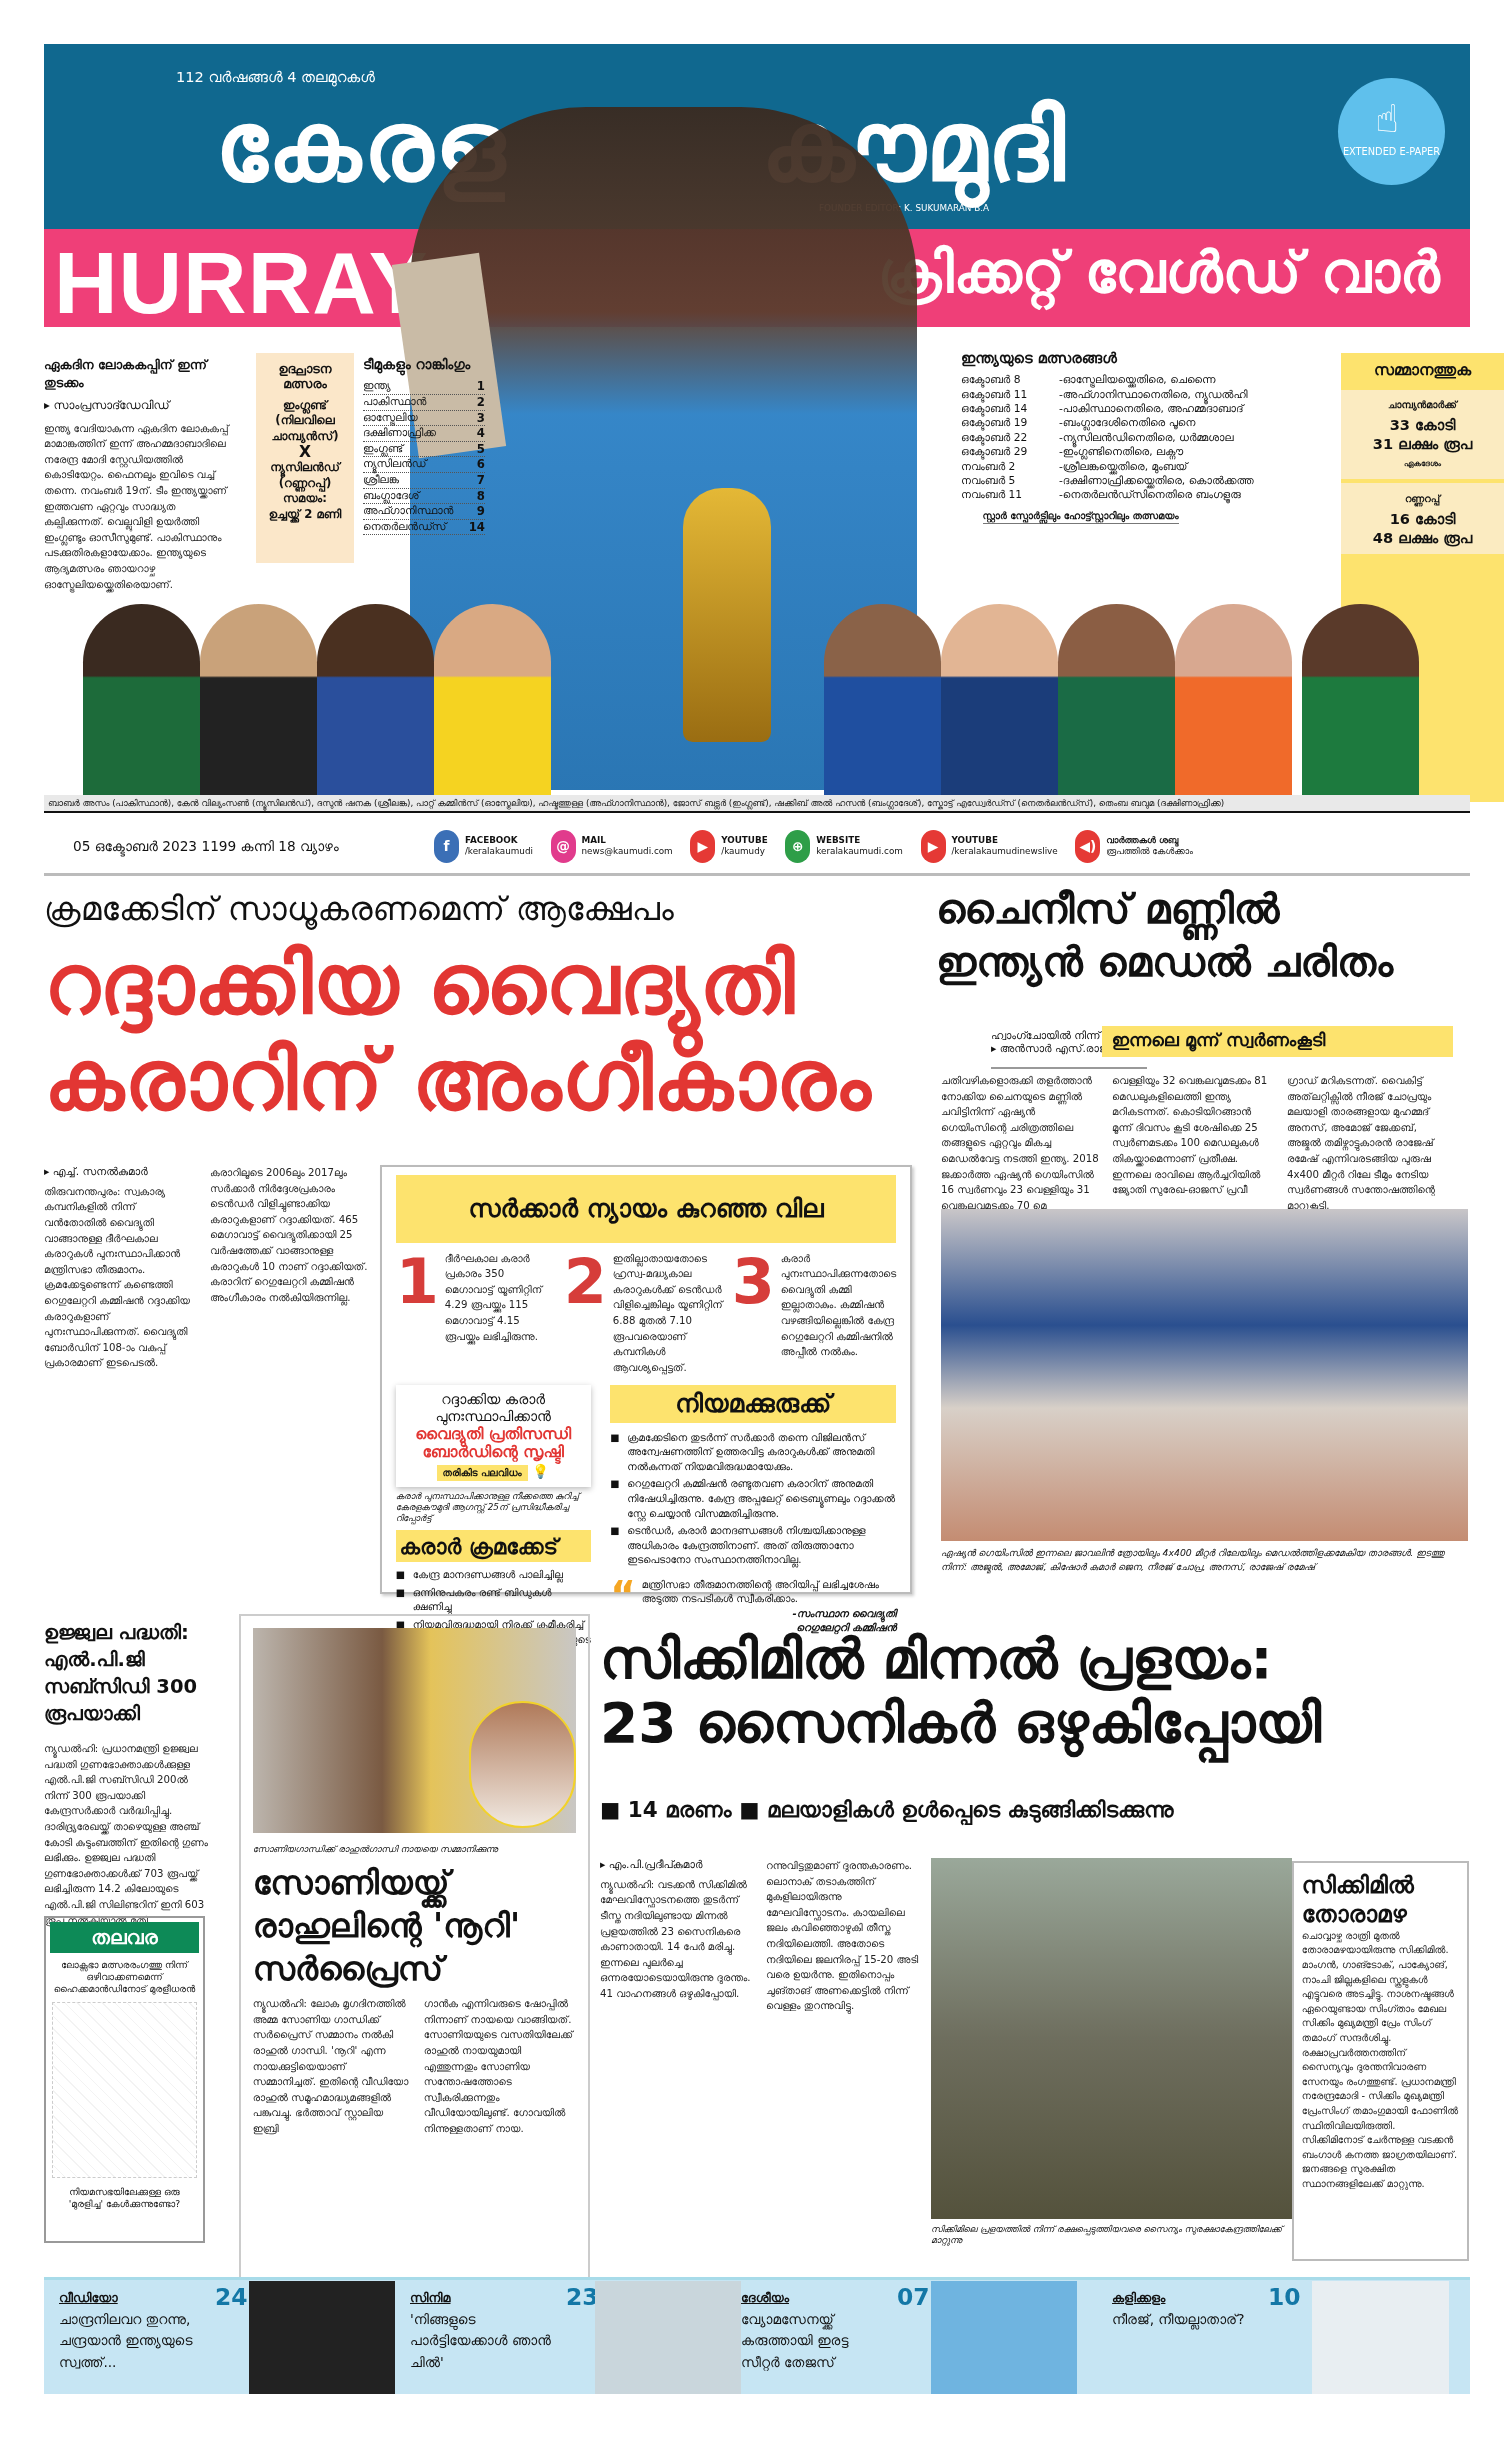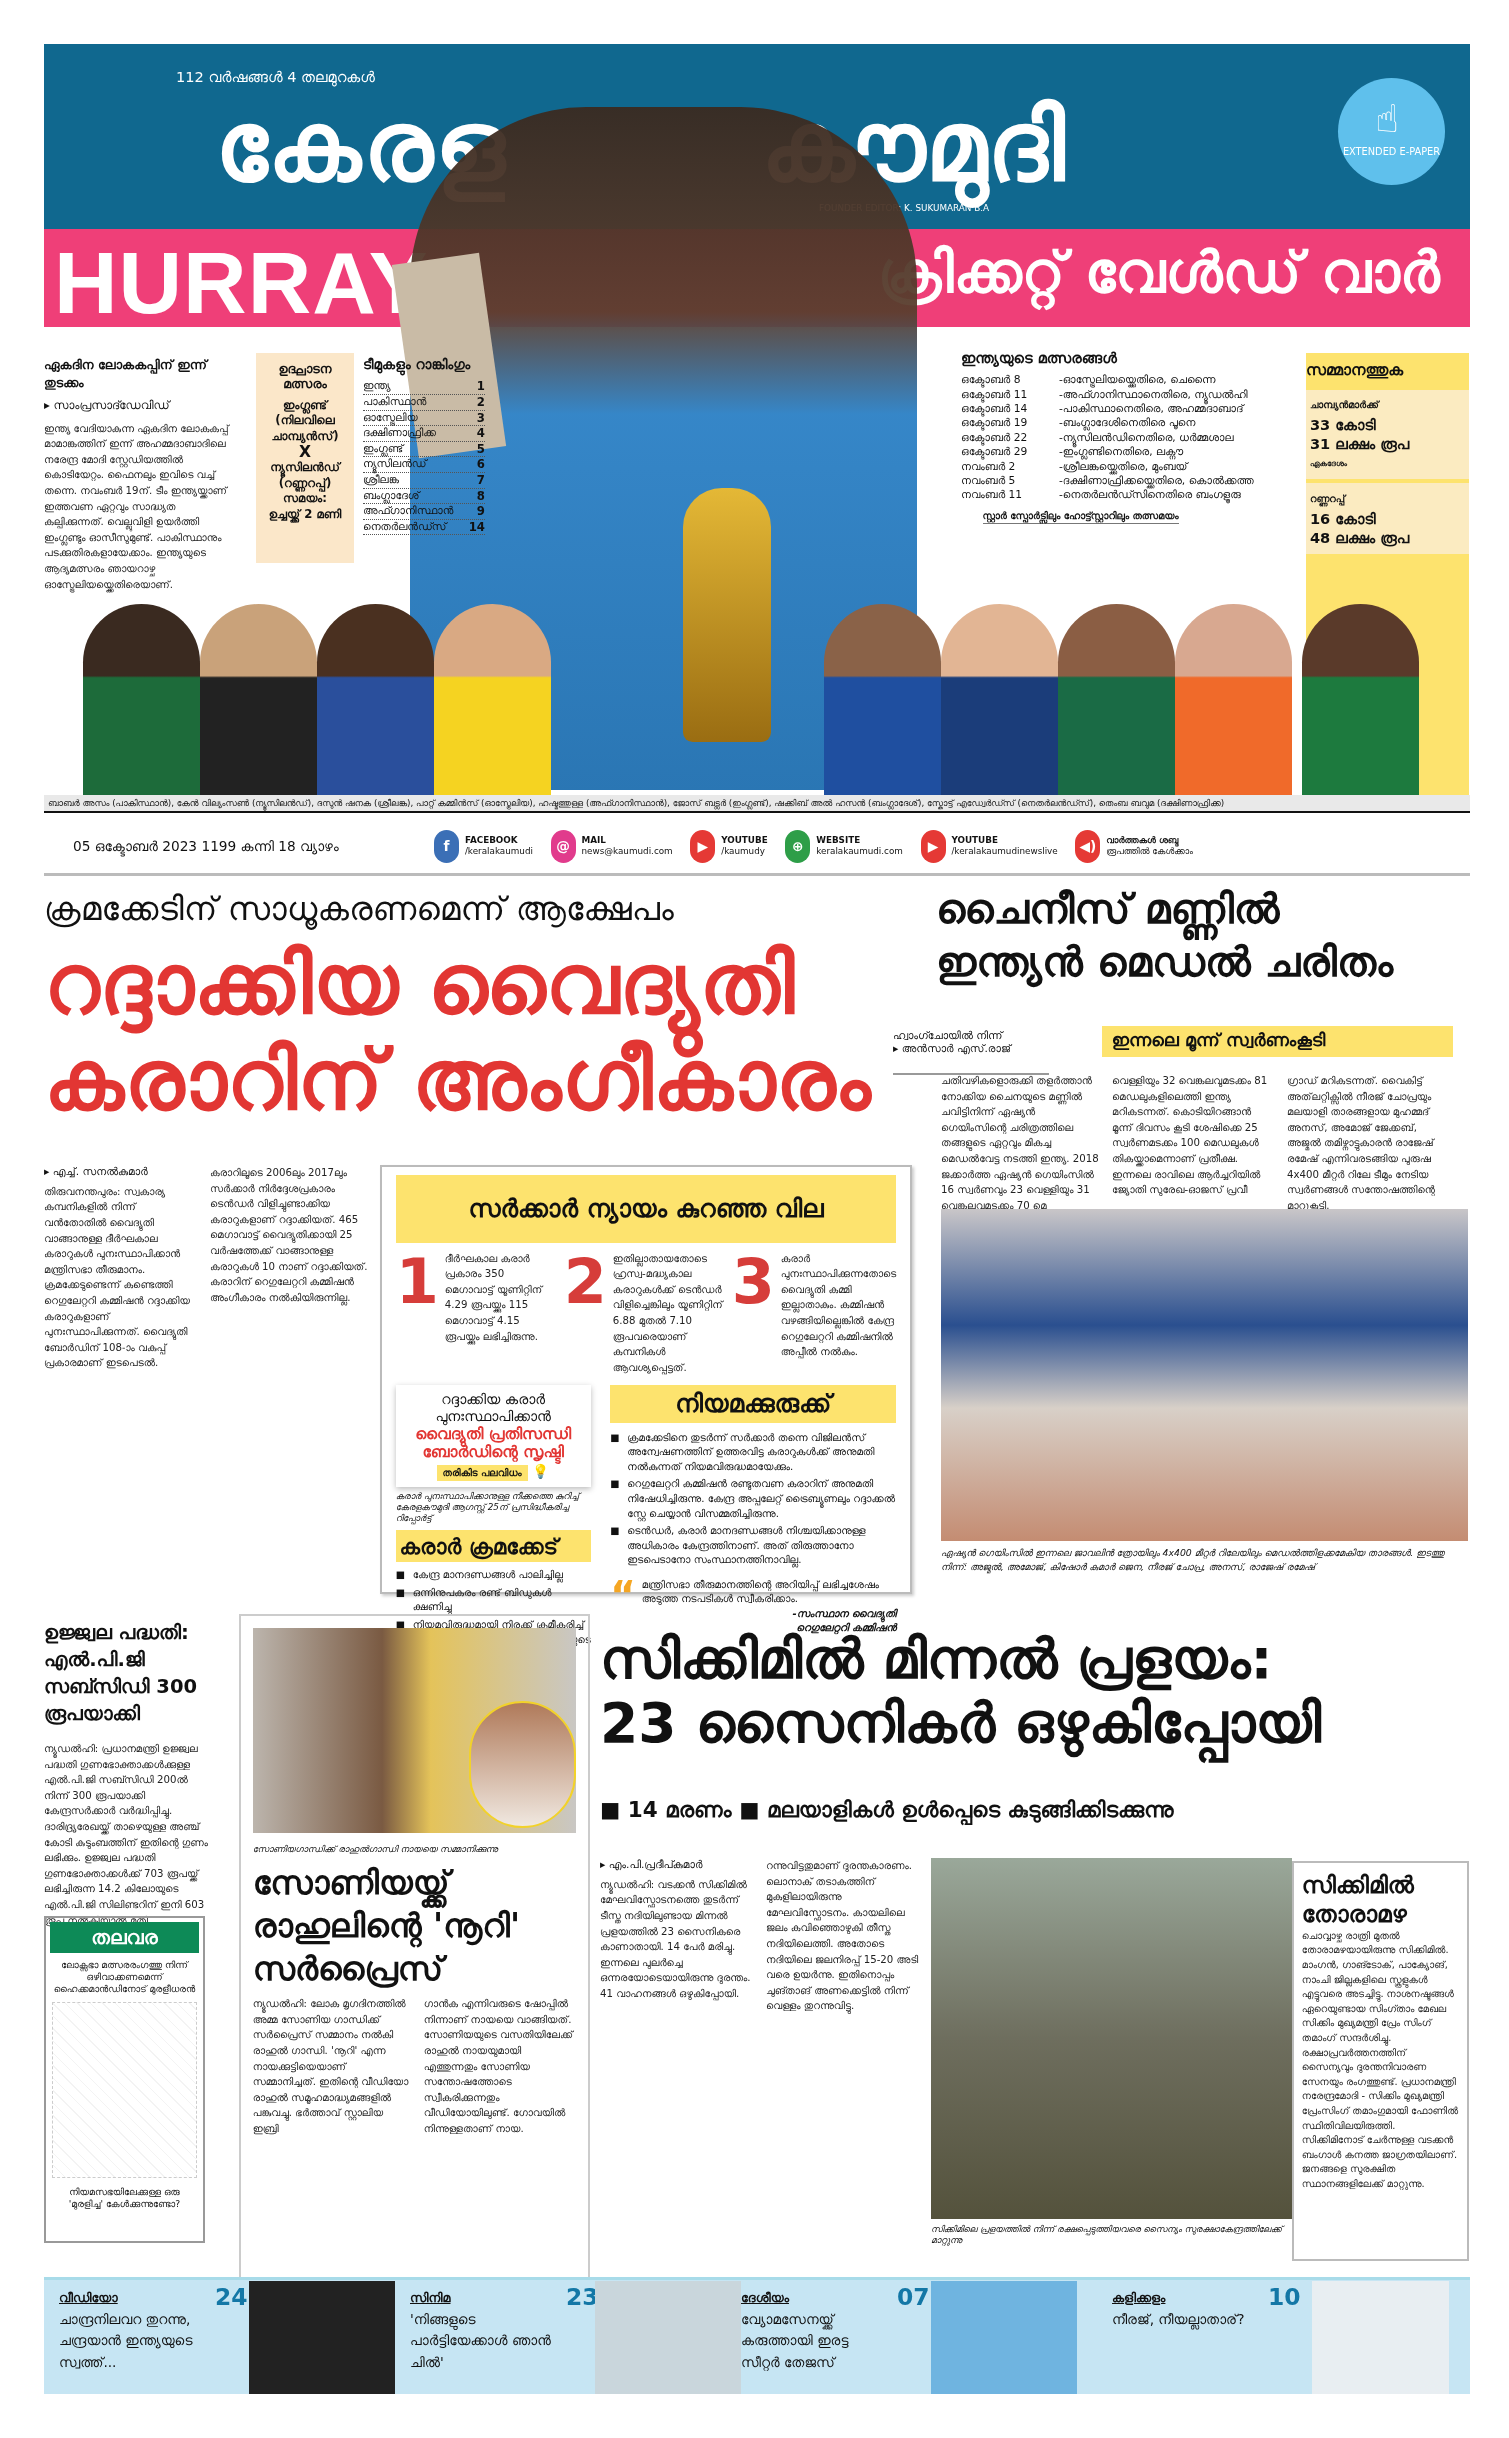--- a/index.html
+++ b/index.html
@@ -24,21 +24,21 @@
 .opening{left:256px;top:353px;width:98px;height:210px;background:#fbe7c9;font-size:11.7px;text-align:center;padding:7.8px 3.9px;line-height:15.6px;font-weight:bold}
 .rank{left:363px;top:356px;width:122px;font-size:10.7px;line-height:14.6px}
 .rank h3{font-size:13.7px;line-height:17.6px;margin-bottom:5.9px}
 .rank .row{display:flex;justify-content:space-between;border-bottom:1px dotted #555}
 .rank .row b{font-size:11.7px}
 .matches{left:961px;top:351px;width:351px;font-size:10.7px;line-height:14.4px}
 .matches h3{font-size:14.6px;margin-bottom:7.8px}
 .matches .row{display:flex}
 .matches .d{width:98px}
 .matches .foot{font-size:9.8px;font-weight:bold;margin-top:5.9px;border-bottom:1px solid #777;display:inline-block;margin-left:21.5px}
-.prize{left:1306px;top:353px;width:163px;height:449px;background:#fde36e;}
+.prize{left:1341px;top:353px;width:163px;height:449px;background:#fde36e;text-align:center}
 .prize .h{font-size:15.6px;font-weight:bold;padding:7.8px 0;border-bottom:3.9px solid #fde36e}
 .prize .b{background:#fbebc1;padding:5.9px 3.9px;font-size:14.6px;font-weight:bold;line-height:19.5px;margin-bottom:3.9px}
 .prize .b small{display:block;font-size:9.8px}
 .players{left:44px;top:546px;width:1426px;height:263px}
 .player{position:absolute;bottom:0;width:117px;height:205px;border-radius:59px 59px 0 0}
 .captions{left:44px;top:795px;width:1426px;height:17.6px;background:#e9e9e9;font-size:8.8px;line-height:17.6px;padding-left:3.9px;white-space:nowrap;overflow:hidden;border-bottom:2.9px solid #111}
 .social{left:44px;top:824px;width:1426px;height:44px;display:flex;align-items:center}
 .date{font-size:13.7px;width:390px;padding-left:29px}
 .soc{display:flex;align-items:center;margin-right:17.6px;font-size:8.8px;line-height:10.7px}
 .soc .ic{width:25px;height:33px;border-radius:12.7px;color:#fff;font-weight:bold;display:flex;align-items:center;justify-content:center;margin-right:5.9px;font-size:13.7px}
@@ -310,21 +310,21 @@
         </div>
       </div>
     </div>
   </div>
 </div>
 
 <div class="abs asian-h">
   <div>ചൈനീസ് മണ്ണിൽ</div>
   <div>ഇന്ത്യൻ മെഡൽ ചരിതം</div>
 </div>
-<div class="abs" style="left:893px;top:1029px;width:156px;border-bottom:2px solid #999;padding-bottom:18px">
+<div class="abs" style="left:991px;top:1029px;width:156px;border-bottom:2px solid #999;padding-bottom:12px">
   <div style="font-size:10.7px">ഹ്വാംഗ്ചോയിൽ നിന്ന്</div>
   <div class="byline">▸ <span>അൻസാർ എസ്.രാജ്</span></div>
 </div>
 <div class="abs asian-sub">ഇന്നലെ മൂന്ന് സ്വർണംകൂടി</div>
 <p class="abs col" style="left:941px;top:1073px;width:161px">ചതിവഴികളൊരുക്കി തളർത്താൻ നോക്കിയ ചൈനയുടെ മണ്ണിൽ ചവിട്ടിനിന്ന് ഏഷ്യൻ ഗെയിംസിന്റെ ചരിത്രത്തിലെ തങ്ങളുടെ ഏറ്റവും മികച്ച മെഡൽവേട്ട നടത്തി ഇന്ത്യ. 2018 ജക്കാർത്ത ഏഷ്യൻ ഗെയിംസിൽ 16 സ്വർണവും 23 വെള്ളിയും 31 വെങ്കലവുമടക്കം 70 മെ</p>
 <p class="abs col" style="left:1112px;top:1073px;width:161px">വെള്ളിയും 32 വെങ്കലവുമടക്കം 81 മെഡലുകളിലെത്തി ഇന്ത്യ മറികടന്നത്. കൊടിയിറങ്ങാൻ മൂന്ന് ദിവസം കൂടി ശേഷിക്കെ 25 സ്വർണമടക്കം 100 മെഡലുകൾ തികയ്ക്കാമെന്നാണ് പ്രതീക്ഷ. ഇന്നലെ രാവിലെ ആർച്ചറിയിൽ ജ്യോതി സുരേഖ-ഓജസ് പ്രവീ</p>
 <p class="abs col" style="left:1287px;top:1073px;width:166px">ഗ്രാഡ് മറികടന്നത്. വൈകിട്ട് അത്‌ലറ്റിക്സിൽ നീരജ് ചോപ്രയും മലയാളി താരങ്ങളായ മുഹമ്മദ് അനസ്, അമോജ് ജേക്കബ്, അജ്മൽ തമിഴ്നാട്ടുകാരൻ രാജേഷ് രമേഷ് എന്നിവരടങ്ങിയ പുരുഷ 4x400 മീറ്റർ റിലേ ടീമും നേടിയ സ്വർണങ്ങൾ സന്തോഷത്തിന്റെ മാറ്റുകൂട്ടി.</p>
 <div class="abs photo" style="left:941px;top:1209px;width:527px;height:332px;background:linear-gradient(180deg,#c9c6c8 0%,#2a4f8f 35%,#d8d0c8 60%,#c48c72 100%)"></div>
 <p class="abs" style="left:941px;top:1546px;width:527px;font-size:9.3px;font-style:italic;line-height:13.7px">ഏഷ്യൻ ഗെയിംസിൽ ഇന്നലെ ജാവലിൻ ത്രോയിലും 4x400 മീറ്റർ റിലേയിലും മെഡൽത്തിളക്കമേകിയ താരങ്ങൾ. ഇടത്തു നിന്ന്: അജ്മൽ, അമോജ്, കിഷോർ കുമാർ ജെന, നീരജ് ചോപ്ര, അനസ്, രാജേഷ് രമേഷ്</p>
 

